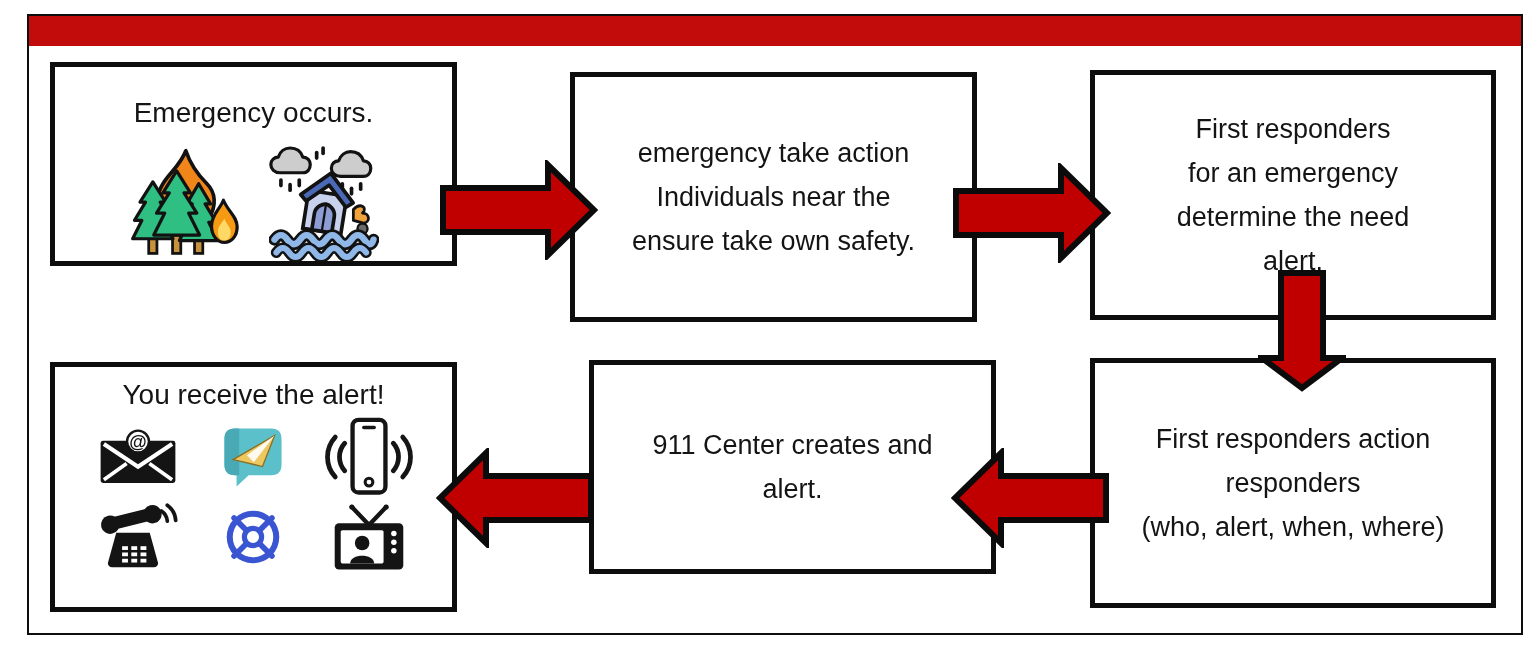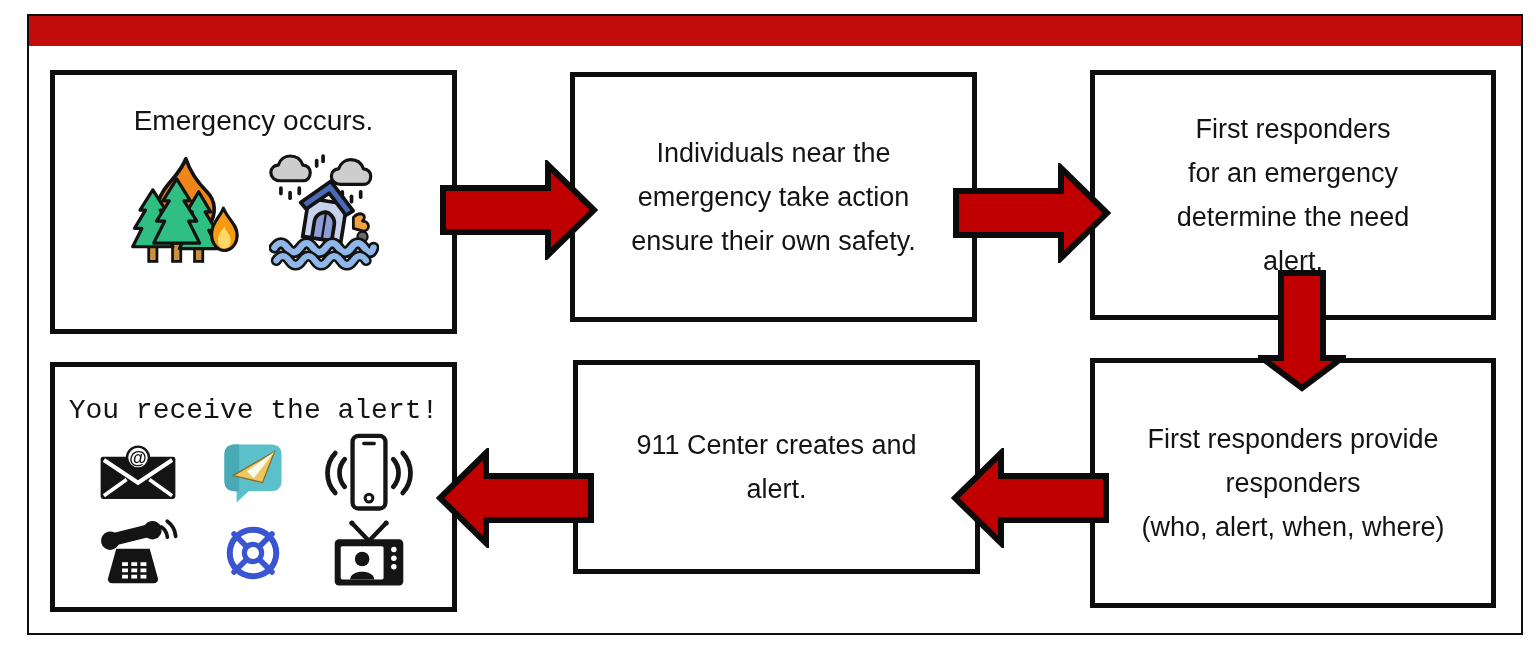--- a/index.html
+++ b/index.html
@@ -22,28 +22,28 @@
     white-space:nowrap;
   }
   .box-title { font-size:28px; }
   .iconbox { display:flex; flex-direction:column; align-items:center; }
   .icon-row { display:flex; gap:30px; margin-top:8px; align-items:flex-end; justify-content:center; }
   .icon-grid {
     display:grid; grid-template-columns:repeat(3, 1fr);
     width:330px; column-gap:16px; row-gap:4px; margin-top:2px;
     align-items:center; justify-items:center;
   }
-  .b1 { left:50px;  top:70px;  width:407px; height:264px;align-items:center; }
+  .b1 { left:50px;  top:62px;  width:407px; height:204px;align-items:center; }
   .b2 { left:570px; top:72px;  width:407px; height:250px; }
   .b3 { left:1090px;top:70px;  width:406px; height:250px; }
   .b4 { left:1090px;top:358px; width:406px; height:250px; }
-  .b5 { left:573px; top:360px; width:407px; height:214px; }
+  .b5 { left:589px; top:360px; width:407px; height:214px; }
   .b6 { left:50px;  top:362px; width:407px; height:250px; }
   .b1 .box-title { margin-top:24px; }
-  .b6 .box-title { margin-top:24px; line-height:40px;font-family:Liberation Mono, monospace; }
+  .b6 .box-title { margin-top:8px; line-height:40px; }
   .arrow { position:absolute; }
   svg { display:block; }
 </style>
 </head>
 <body>
 
 <div class="canvas">
 
   <div class="frame">
     <div class="banner" style="background-color: rgb(194, 12, 12);"></div>
@@ -93,38 +93,38 @@
           <path d="M6 103 Q13 93 20 103 T34 103 T48 103 T62 103 T76 103 T90 103 T104 103 T114 103" stroke="#8fb7e8" stroke-width="7" fill="none" stroke-linecap="round"></path>
           <path d="M8 117 Q15 107 22 117 T36 117 T50 117 T64 117 T78 117 T92 117 T106 117" stroke="#121212" stroke-width="12" fill="none" stroke-linecap="round"></path>
           <path d="M8 117 Q15 107 22 117 T36 117 T50 117 T64 117 T78 117 T92 117 T106 117" stroke="#8fb7e8" stroke-width="6.5" fill="none" stroke-linecap="round"></path>
         </svg>
       </span>
     </div>
   </div>
 
   <div class="box b2 centered">
     <div class="lines">
+        <div>emergency take action</div>
         <div>Individuals near the</div>
-        <div>emergency take action</div>
-        <div>ensure their own safety.</div>
+        <div>ensure take own safety.</div>
       </div>
   </div>
 
   <div class="box b3 centered">
     <div class="lines">
         <div>First responders</div>
         <div>for an emergency</div>
         <div>determine the need</div>
         <div>alert.</div>
       </div>
   </div>
 
   <div class="box b4 centered">
     <div class="lines">
-        <div>First responders provide</div>
+        <div>First responders action</div>
         <div>responders</div>
         <div>(who, alert, when, where)</div>
       </div>
   </div>
 
   <div class="box b5 centered">
     <div class="lines">
         <div>911 Center creates and</div>
         <div>alert.</div>
       </div>

